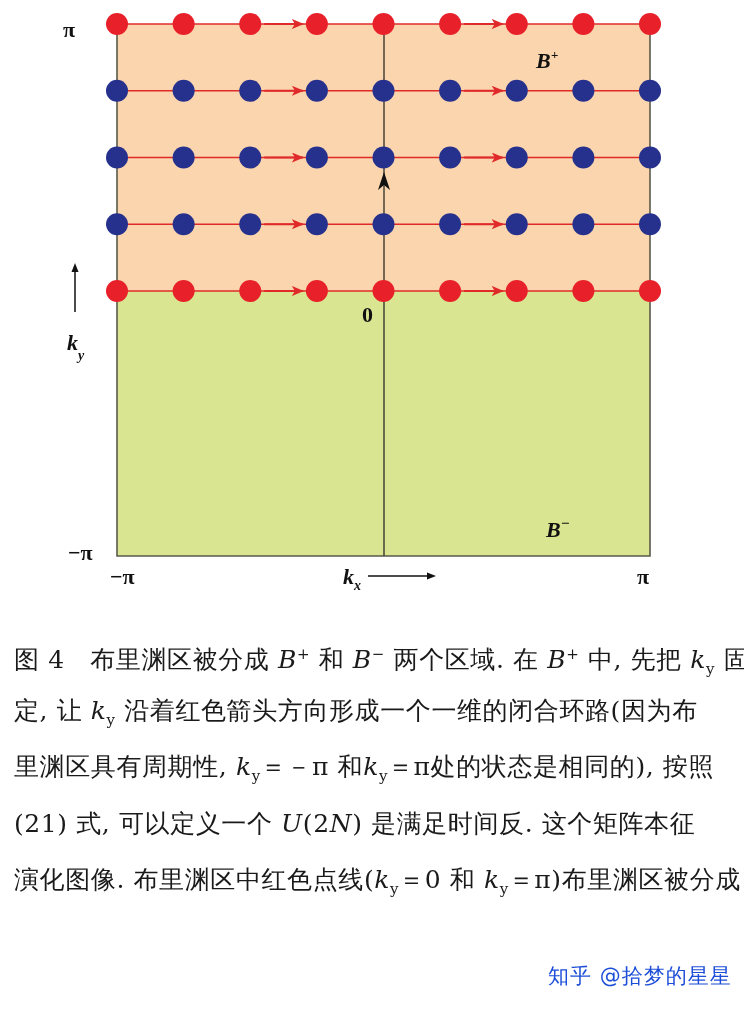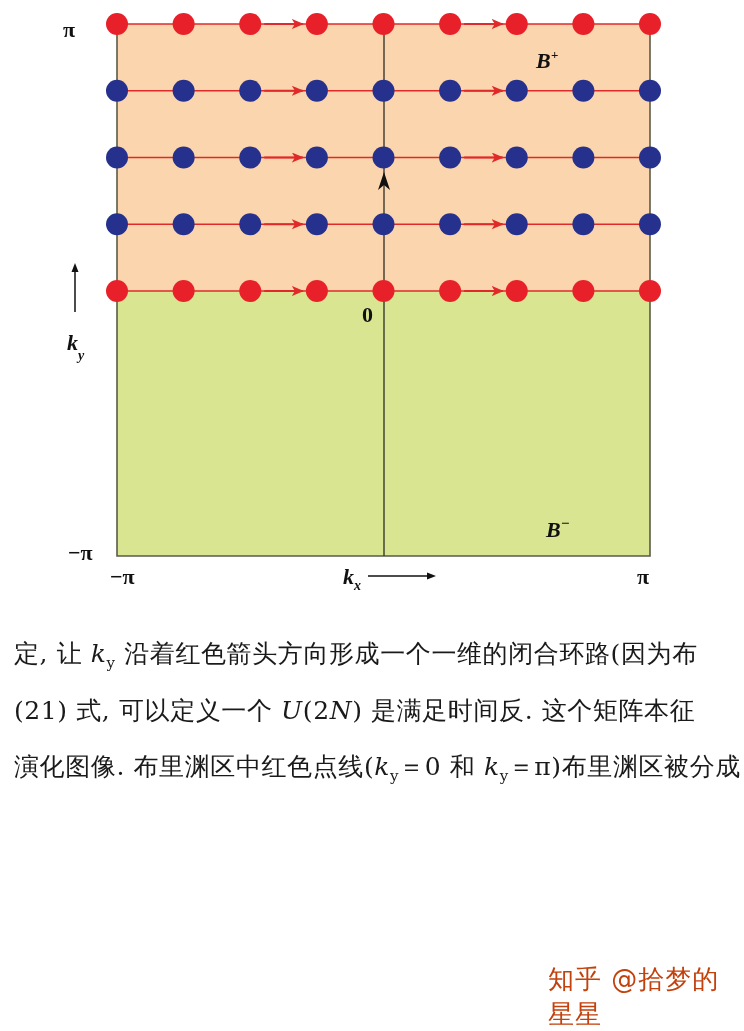--- a/index.html
+++ b/index.html
@@ -9,21 +9,21 @@
     position: absolute; left: 14px; top: 626px; width: 722px;
     font-family: "DejaVu Serif", serif; font-size: 25px; line-height: 56.5px;
     color: #1a1a1a; letter-spacing: 0.6px;
   }
   #caption .line { white-space: nowrap; display: block; height: 56.5px; }
   #caption i { font-style: italic; }
   #caption sub { font-size: 15px; vertical-align: -6px; }
   #caption sup { font-size: 15px; vertical-align: 9px; }
   #watermark {
     position: absolute; left: 548px; top: 962px; font-family: "DejaVu Sans", sans-serif;
-    font-size: 26px; color: #c2410c; letter-spacing: 1px;
+    font-size: 21px; color: #1d4ed8; letter-spacing: 1px;
   }
   .lbl { font-family: "Liberation Serif", serif; font-weight: bold; fill: #111; }
 </style>
 </head>
 <body>
 
 <svg id="figure" width="744" height="610" viewBox="0 0 744 610">
   <defs>
     <marker id="redHead" viewBox="0 0 12 10" refX="11" refY="5" markerWidth="12" markerHeight="10" markerUnits="userSpaceOnUse" orient="auto">
       <path d="M0,0 L12,5 L0,10 L3,5 Z" fill="#e02a2a"></path>
@@ -117,18 +117,20 @@
       <line x1="368" y1="576" x2="430" y2="576" stroke="#111" stroke-width="1.3"></line>
       <path d="M436,576 L427,572.5 L427,579.5 Z" fill="#111"></path>
       <text x="536" y="68" font-size="22" class="lbl" font-style="italic">B</text>
       <text x="551" y="59" font-size="13" class="lbl">+</text>
       <text x="546" y="537" font-size="22" class="lbl" font-style="italic">B</text>
       <text x="561" y="528" font-size="15" class="lbl">−</text>
     </g>
 </svg>
 
 <div id="caption">
+    <span class="line"><span>图 4　布里渊区被分成 </span><i>B</i><sup>+</sup><span> 和 </span><i>B</i><sup>−</sup><span> 两个区域. 在 </span><i>B</i><sup>+</sup><span> 中, 先把 </span><i>k</i><sub>y</sub><span> 固</span></span>
     <span class="line"><span>定, 让 </span><i>k</i><sub>y</sub><span> 沿着红色箭头方向形成一个一维的闭合环路(因为布</span></span>
+    <span class="line"><span>里渊区具有周期性, </span><i>k</i><sub>y</sub><span>＝－π 和</span><i>k</i><sub>y</sub><span>＝π处的状态是相同的), 按照</span></span>
     <span class="line"><span>(21) 式, 可以定义一个 </span><i>U</i><span>(2</span><i>N</i><span>) 是满足时间反. 这个矩阵本征</span></span>
     <span class="line"><span>演化图像. 布里渊区中红色点线(</span><i>k</i><sub>y</sub><span>＝0 和 </span><i>k</i><sub>y</sub><span>＝π)布里渊区被分成</span></span>
     <span class="line"></span>
   </div>
 <div id="watermark">知乎 @拾梦的星星</div>
 
 </body></html>

